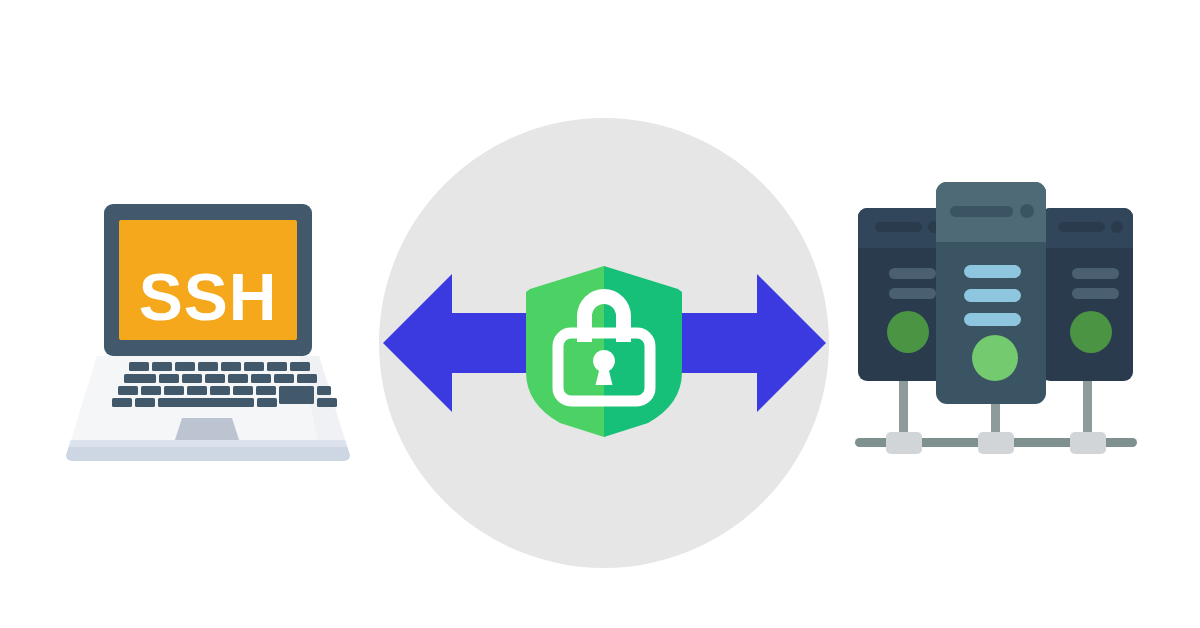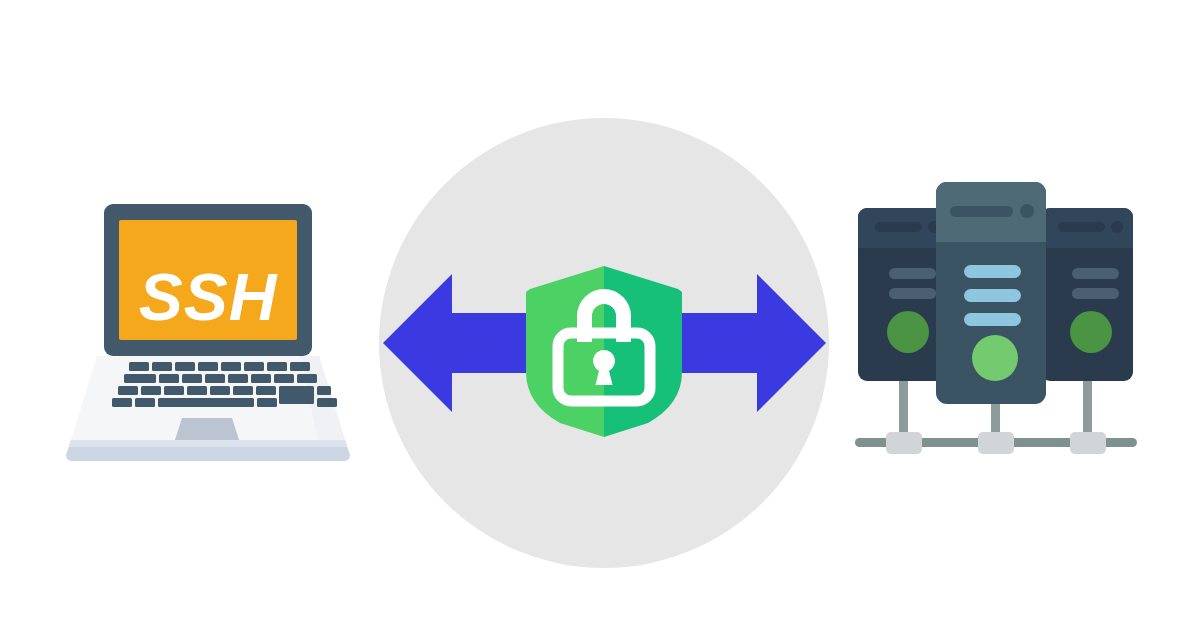--- a/index.html
+++ b/index.html
@@ -11,21 +11,20 @@
     width: 1200px;
     height: 628px;
     overflow: hidden;
     font-family: "Liberation Sans", sans-serif;
   }
   #stage {
     position: relative;
     width: 1200px;
     height: 628px;
     background: #ffffff;
-    font-style: italic;
   }
   #scene {
     display: block;
     width: 1200px;
     height: 628px;
   }
   .ssh-label {
     font-family: "Liberation Sans", sans-serif;
     font-weight: 700;
     font-size: 66px;

